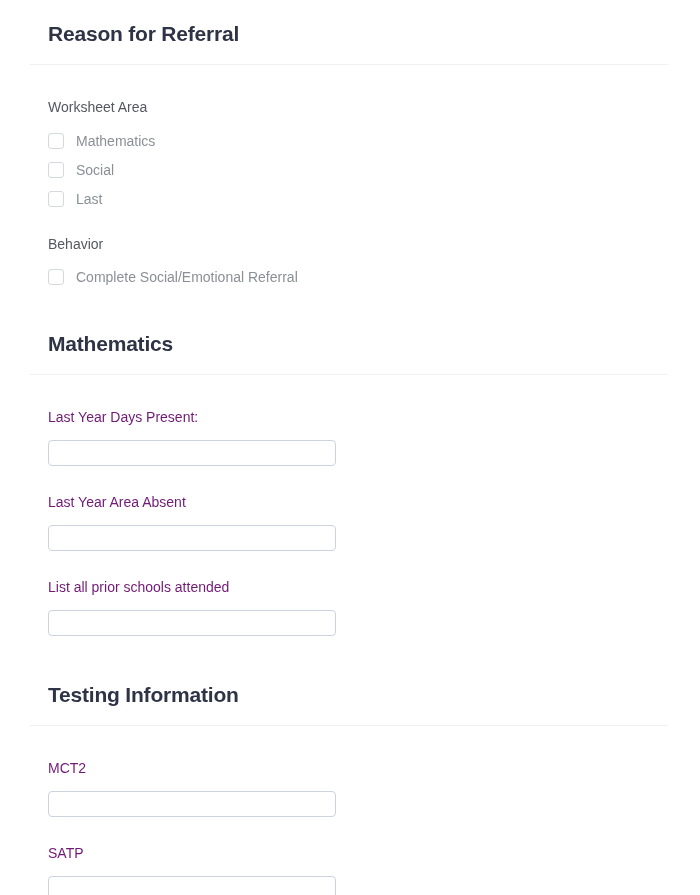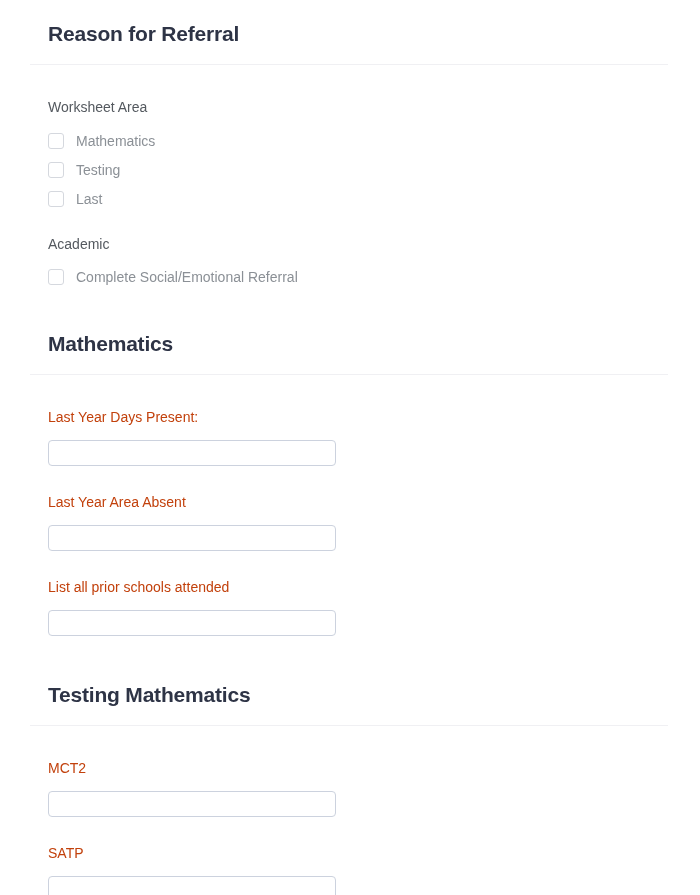--- a/index.html
+++ b/index.html
@@ -42,21 +42,21 @@
     height: 1px;
     background: #f0f0f3;
     margin-left: 30px;
     margin-right: 32px;
     border: 0;
   }
 
   
   .field-label {
     font-size: 14px;
-    color: #c2410c;
+    color: #701a75;
     padding-left: 48px;
     line-height: 1;
     font-weight: normal;
   }
 
   .sub-label {
     font-size: 14px;
     color: #54595f;
     padding-left: 48px;
     line-height: 1;
@@ -131,32 +131,32 @@
     <div class="sp-after-sublbl"></div>
 
     <div class="checkbox-row">
       <span class="checkbox-box"></span>
       <span class="checkbox-label">Mathematics</span>
     </div>
     <div class="sp-cb-gap"></div>
 
     <div class="checkbox-row">
       <span class="checkbox-box"></span>
-      <span class="checkbox-label">Testing</span>
+      <span class="checkbox-label">Social</span>
     </div>
     <div class="sp-cb-gap"></div>
 
     <div class="checkbox-row">
       <span class="checkbox-box"></span>
       <span class="checkbox-label">Last</span>
     </div>
 
     <div class="sp-group-gap"></div>
 
-    <div class="sub-label">Academic</div>
+    <div class="sub-label">Behavior</div>
     <div class="sp-after-beh-lbl"></div>
 
     <div class="checkbox-row">
       <span class="checkbox-box"></span>
       <span class="checkbox-label">Complete Social/Emotional Referral</span>
     </div>
   </div>
 
   <div class="sp-to-next-sec"></div>
 
@@ -177,21 +177,21 @@
     <div class="sp-after-input"></div>
 
     <div class="field-label">List all prior schools attended</div>
     <div class="sp-after-lbl"></div>
     <input class="text-input" type="text" value="" style="">
   </div>
 
   <div class="sp-to-next-sec"></div>
 
   <div class="section">
-    <h2 class="section-heading">Testing Mathematics</h2>
+    <h2 class="section-heading">Testing Information</h2>
     <div class="sp-after-head"></div>
     <hr class="section-divider">
     <div class="sp-after-div"></div>
 
     <div class="field-label">MCT2</div>
     <div class="sp-after-lbl"></div>
     <input class="text-input" type="text" value="" style="">
     <div class="sp-after-input"></div>
 
     <div class="field-label">SATP</div>

